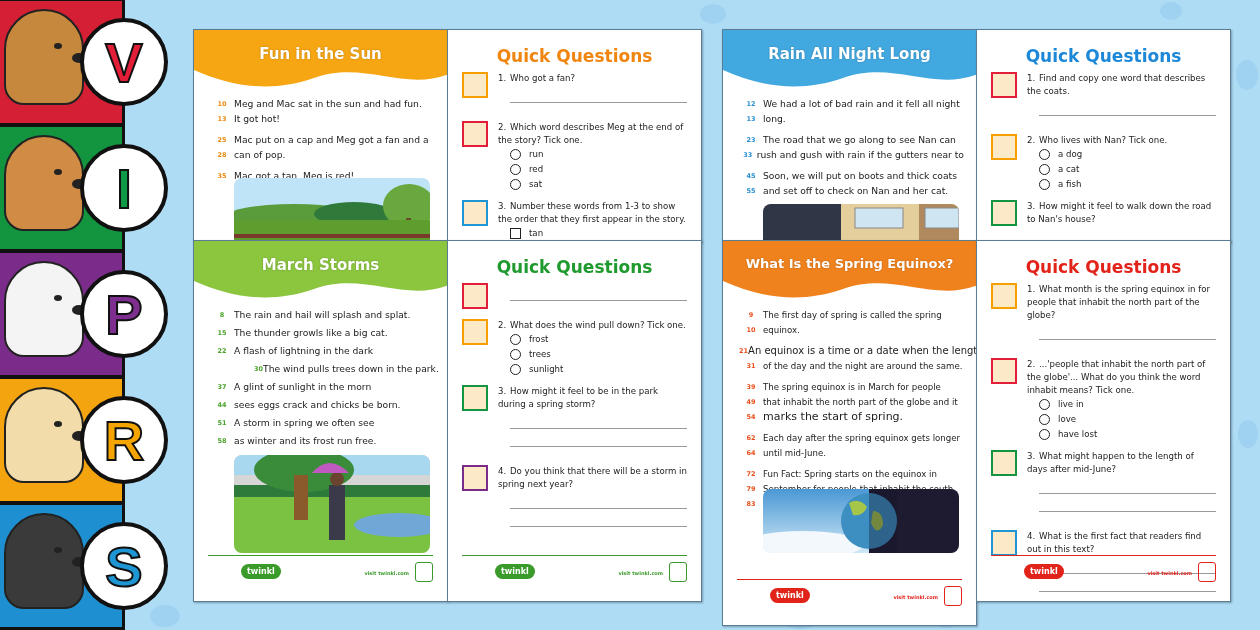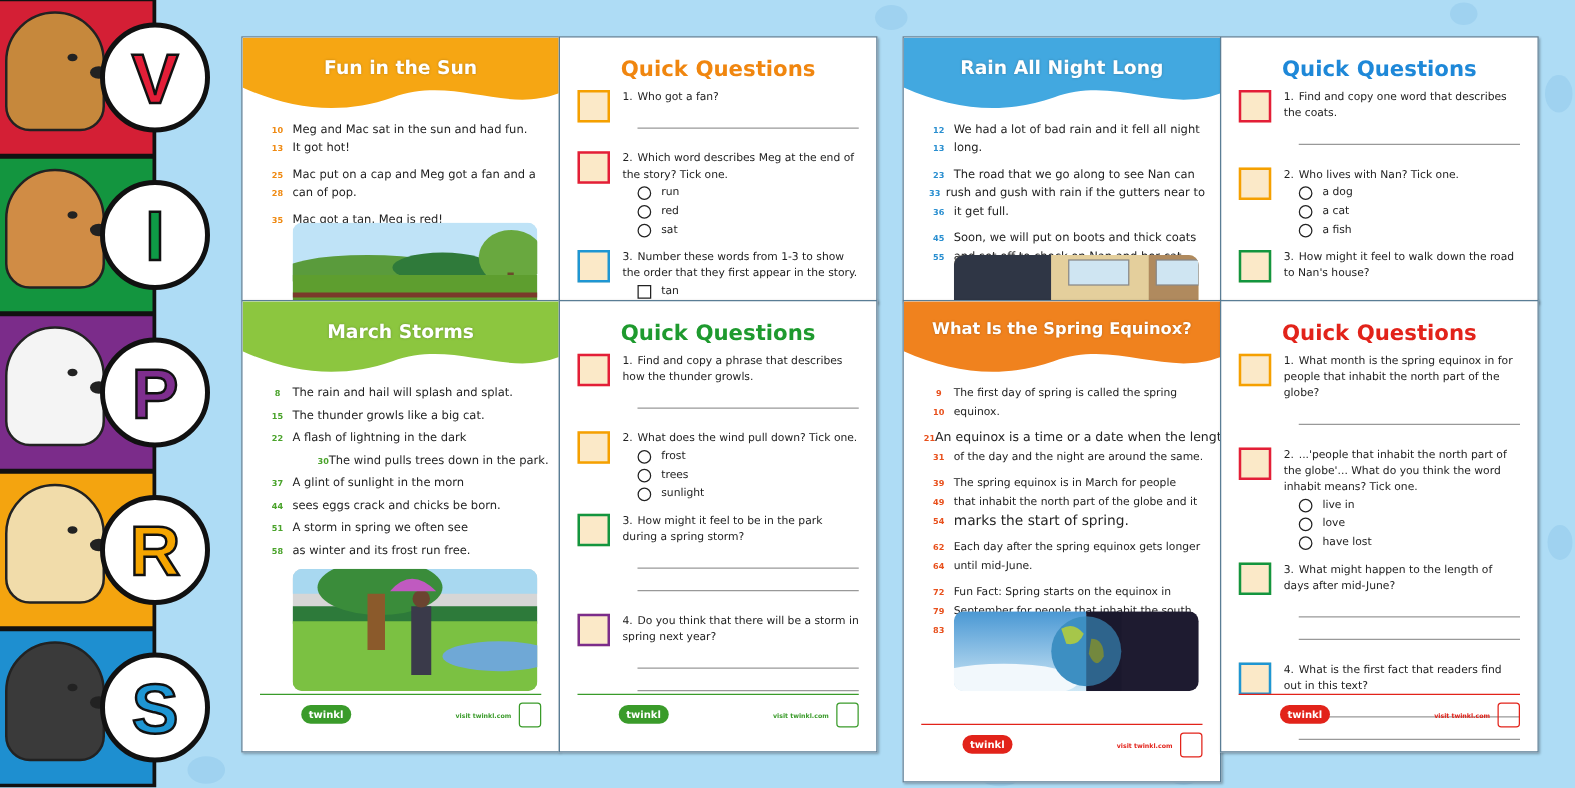--- a/index.html
+++ b/index.html
@@ -252,21 +252,20 @@
           <div class="visit" style="color: rgb(58, 155, 42);">visit twinkl.com</div>
           <div class="badge" style="border-color: rgb(58, 155, 42);"></div>
         </div>
       </div>
       <div class="sheet q-page" style="left: 447px; top: 240px; height: 362px;">
         <div class="qq-title" style="color: rgb(30, 154, 46);">Quick Questions</div>
         <div class="qlist">
           <div class="q">
             <div class="qicon" style="border-color: rgb(227, 30, 56); background: rgb(251, 233, 200);"></div>
             <div class="qbody">
-              <div><span class="qnum">1.</span><span>Find and copy a phrase that describes how the thunder growls.</span></div>
               <div class="ansline"></div>
               <div style="height: 10px;"></div>
             </div>
           </div>
           <div class="q">
             <div class="qicon" style="border-color: rgb(245, 160, 0); background: rgb(251, 233, 200);"></div>
             <div class="qbody">
               <div><span class="qnum">2.</span><span>What does the wind pull down? Tick one.</span></div>
               <div class="opt">
                 <span class="radio"></span>
@@ -328,24 +327,20 @@
             </div>
           </div>
           <div class="para">
             <div class="line">
               <span class="ln" style="color: rgb(42, 143, 208);">23</span>
               <span class="ltxt">The road that we go along to see Nan can</span>
             </div>
             <div class="line">
               <span class="ln" style="color: rgb(42, 143, 208);">33</span>
               <span class="ltxt">rush and gush with rain if the gutters near to</span>
-            </div>
-            <div class="line">
-              <span class="ln" style="color: rgb(42, 143, 208);">36</span>
-              <span class="ltxt">it get full.</span>
             </div>
           </div>
           <div class="para">
             <div class="line">
               <span class="ln" style="color: rgb(42, 143, 208);">45</span>
               <span class="ltxt">Soon, we will put on boots and thick coats</span>
             </div>
             <div class="line">
               <span class="ln" style="color: rgb(42, 143, 208);">55</span>
               <span class="ltxt">and set off to check on Nan and her cat.</span>

